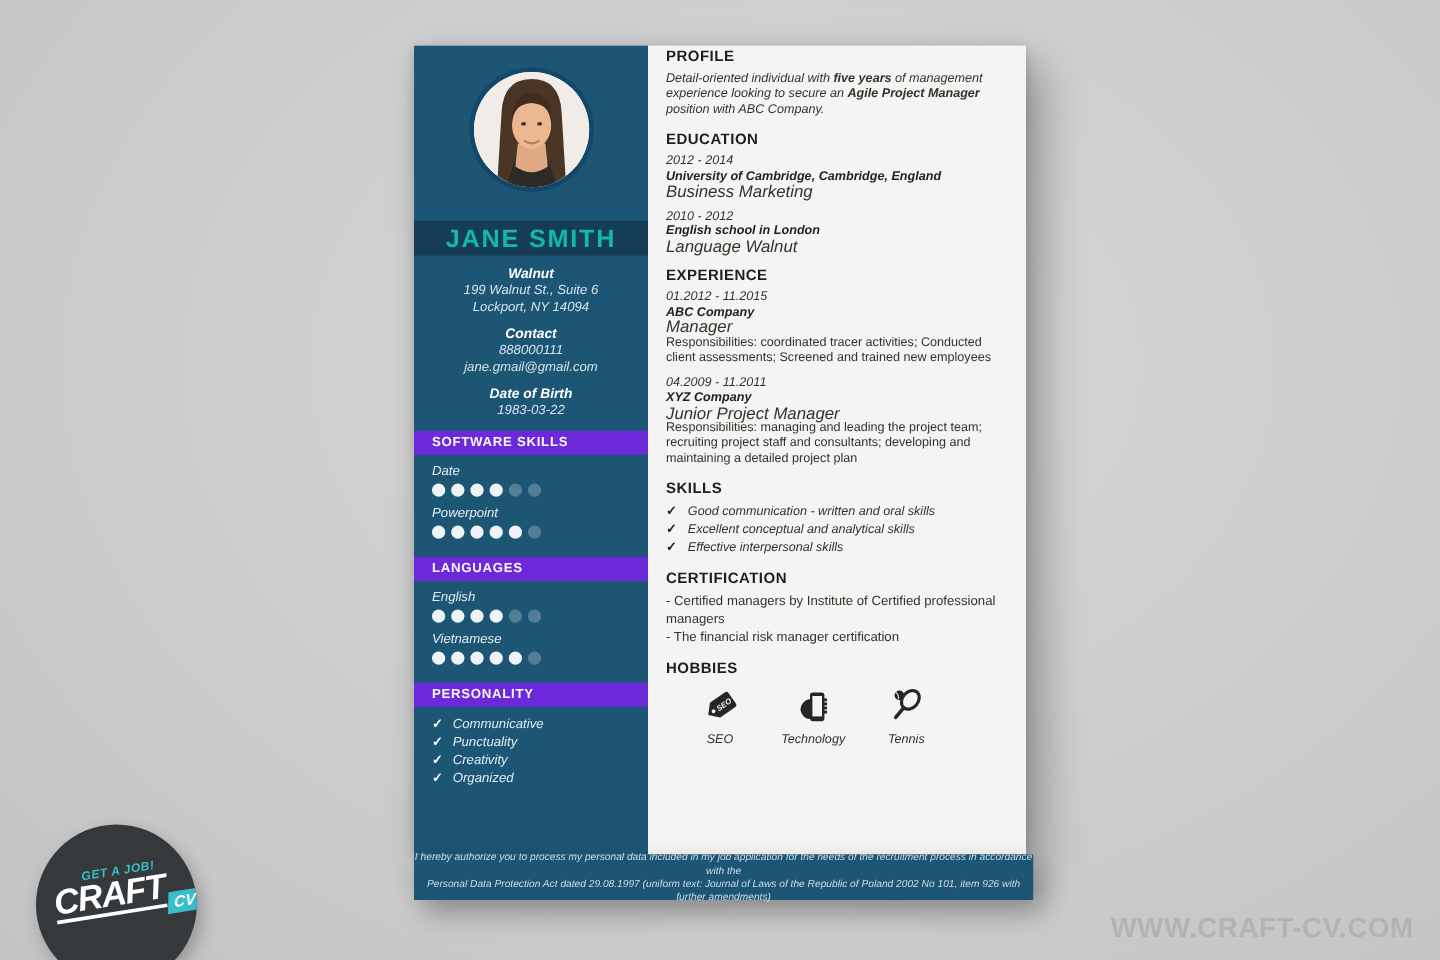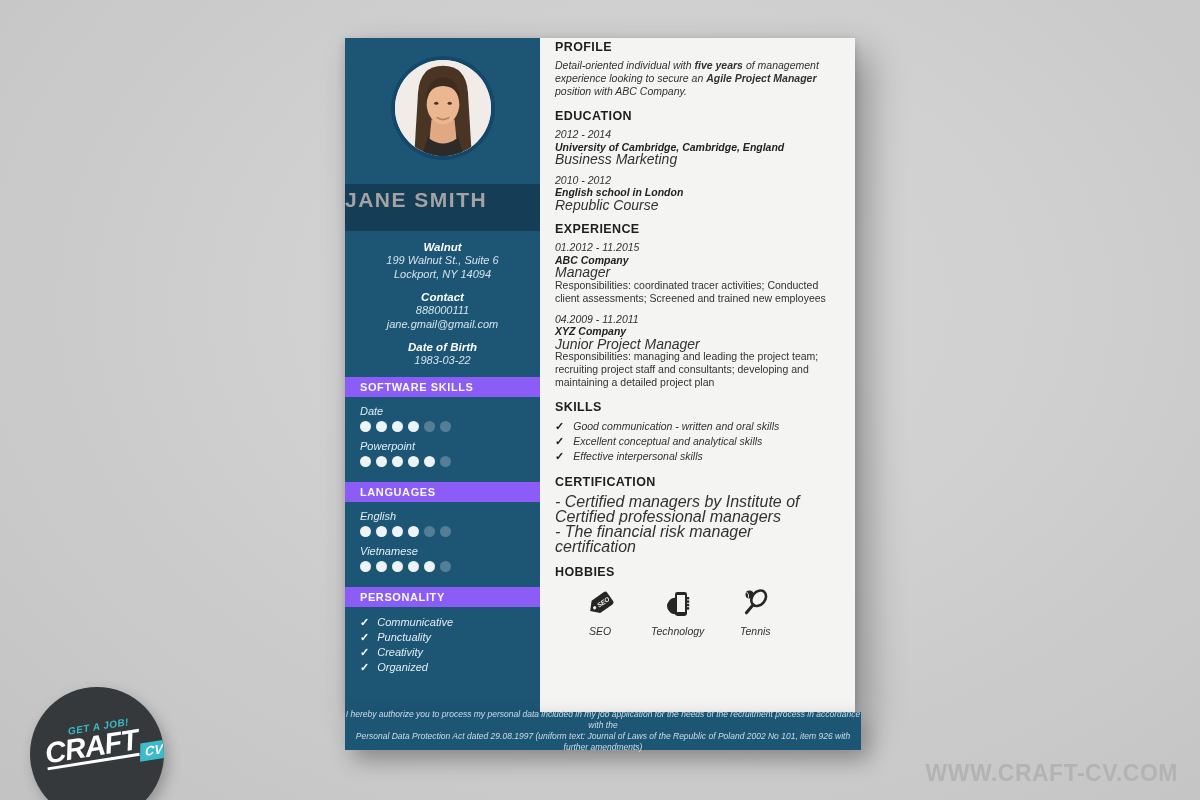--- a/index.html
+++ b/index.html
@@ -18,28 +18,28 @@
     box-shadow: 14px 16px 34px rgba(0,0,0,0.30), 0 3px 9px rgba(0,0,0,0.18);
   }
 
   
   .sidebar { width:195px; flex:none; background:#1d5675; color:#fff; }
   .photo-wrap { width:104px; height:104px; margin:18px auto 0; border-radius:50%;
     background:#14486b; display:flex; align-items:center; justify-content:center; }
   .photo { width:96px; height:96px; border-radius:50%; overflow:hidden; background:#f1ece7; }
   .photo svg { display:block; width:100%; height:100%; }
 
-  .name-band { margin-top:24px; background:#153d56; height:47px; line-height:31px;
-    font-size:21px; font-weight:700; letter-spacing:1.5px; color:#a3a3a3; }
+  .name-band { margin-top:24px; background:#153d56; height:29px; line-height:31px;
+    text-align:center; font-size:21px; font-weight:700; letter-spacing:1.5px; color:#14b8a6; }
 
   .contact-group { text-align:center; margin-top:9px; }
   .contact-label { font-size:11.5px; font-weight:700; font-style:italic; color:#ffffff; line-height:14px; }
   .contact-line { font-size:11px; font-style:italic; color:#d4e2ec; line-height:13.5px; }
 
-  .section-band { background:#8b5cf6; margin-top:15px; padding:4px 0 4px 15px;
+  .section-band { background:#6d28d9; margin-top:15px; padding:4px 0 4px 15px;
     font-size:11px; font-weight:700; letter-spacing:0.6px; color:#f4f8fa; }
   .section-band.first { margin-top:9px; }
 
   .meter-row { padding:8px 0 0 15px; }
   .meter-label { font-size:11px; font-style:italic; color:#e2ecf3; line-height:12px; }
   .dots { margin-top:4px; display:flex; gap:5px; }
   .dot { width:11px; height:11px; border-radius:50%; background:rgba(255,255,255,0.24); }
   .dot.filled { background:#eef3f6; }
 
   .check-list { padding:8px 0 0 15px; }
@@ -55,21 +55,21 @@
   .body-text b { font-weight:700; }
   .entry { margin-bottom:8px; }
   .entry .period { font-size:10.5px; font-style:italic; line-height:12.5px; }
   .entry .place  { font-size:10.5px; font-style:italic; font-weight:700; line-height:12.5px; color:#222220; }
   .entry .role   { font-size:14px; font-style:italic; line-height:12.5px; }
   .entry .desc   { font-size:10.5px; line-height:13px; }
 
   .m-check { display:flex; align-items:baseline; gap:9px; line-height:15px; }
   .m-check .tick { font-weight:700; font-size:11px; color:#1e1e1c; }
   .m-check .txt { font-size:10.5px; font-style:italic; color:#32322f; }
-  .cert-line { font-size:16px; font-style:italic; line-height:15px; }
+  .cert-line { font-size:11px; line-height:15px; }
 
   .hobbies-row { display:flex; gap:34px; padding-left:28px; margin-top:8px; }
   .hobby { display:flex; flex-direction:column; align-items:center; gap:4px; }
   .hobby svg { width:34px; height:34px; }
   .hobby-label { font-size:10.5px; font-style:italic; color:#32322f; }
 
   
   .footer-bar {
     position:absolute; left:345px; top:712px; width:516px; height:38px;
     background:#1d5675; display:flex; flex-direction:column; align-items:center; justify-content:center;
@@ -216,21 +216,21 @@
       <div class="sec">
         <h3>EDUCATION</h3>
         <div class="entry">
           <div class="period">2012 - 2014</div>
           <div class="place">University of Cambridge, Cambridge, England</div>
           <div class="role">Business Marketing</div>
         </div>
         <div class="entry">
           <div class="period">2010 - 2012</div>
           <div class="place">English school in London</div>
-          <div class="role">Republic Course</div>
+          <div class="role">Language Walnut</div>
         </div>
       </div>
 
       <div class="sec">
         <h3>EXPERIENCE</h3>
         <div class="entry">
           <div class="period">01.2012 - 11.2015</div>
           <div class="place">ABC Company</div>
           <div class="role">Manager</div>
           <div class="desc">Responsibilities: coordinated tracer activities; Conducted client assessments; Screened and trained new employees</div>

